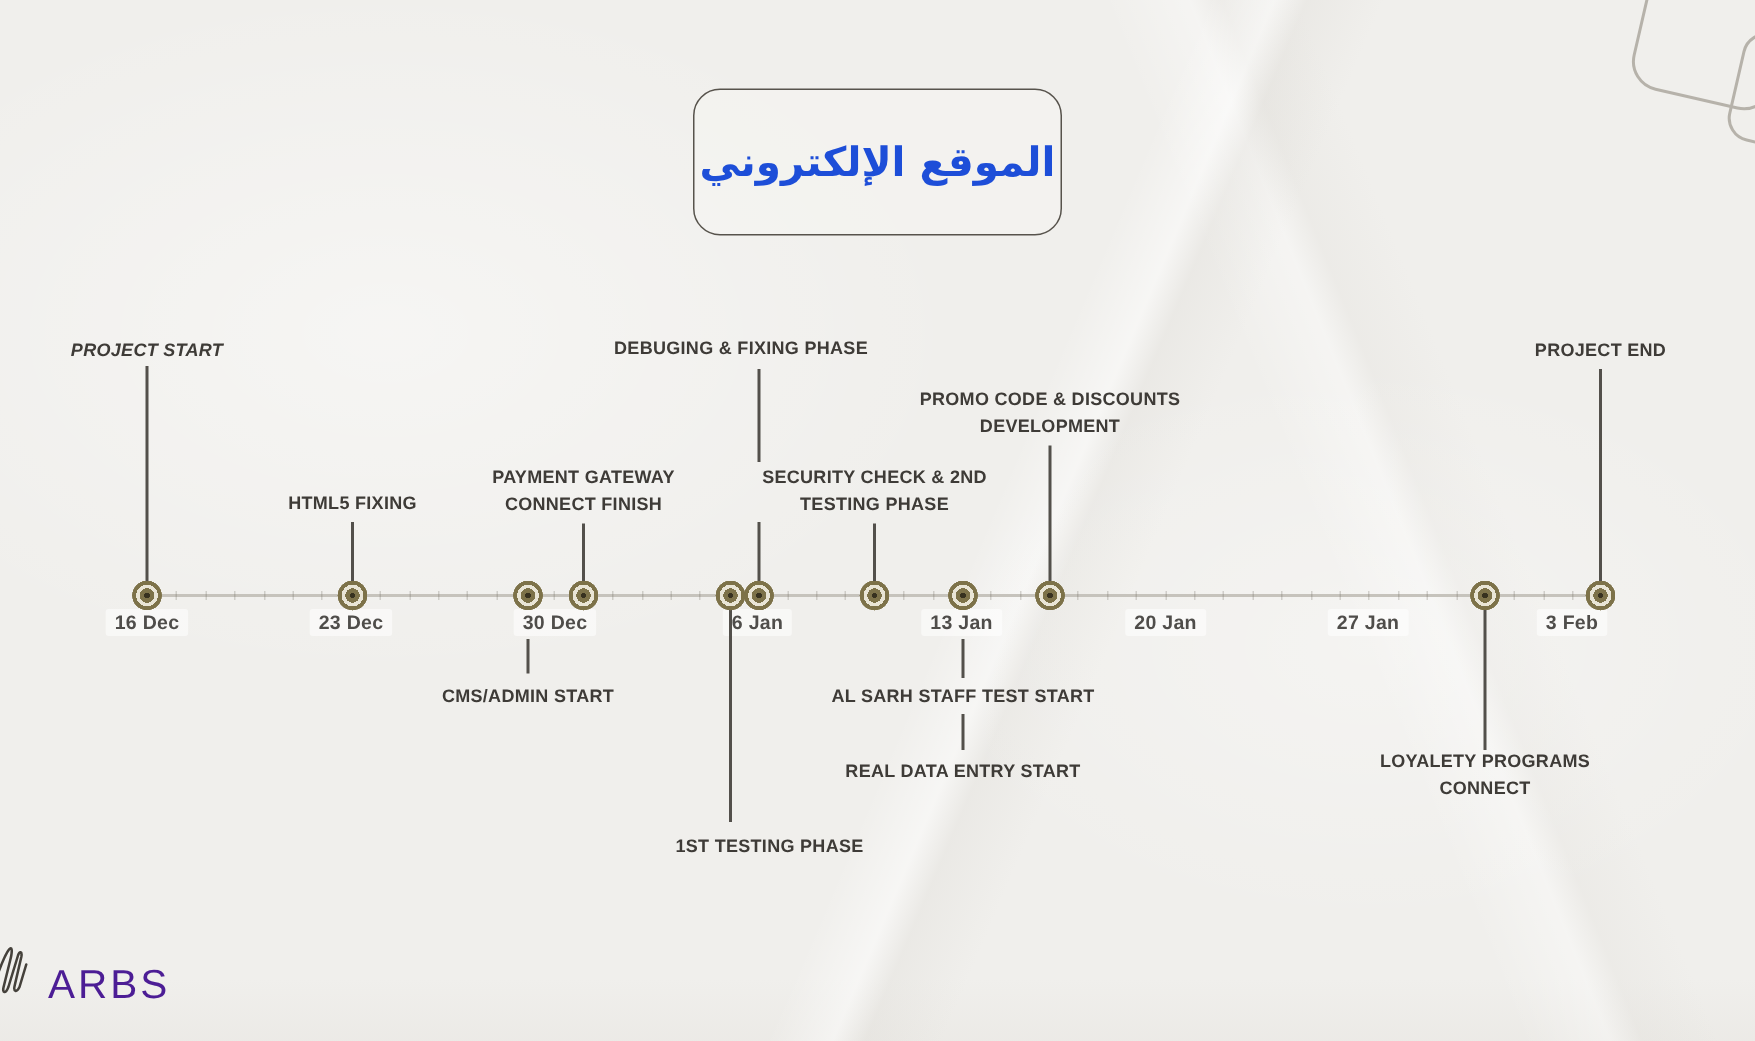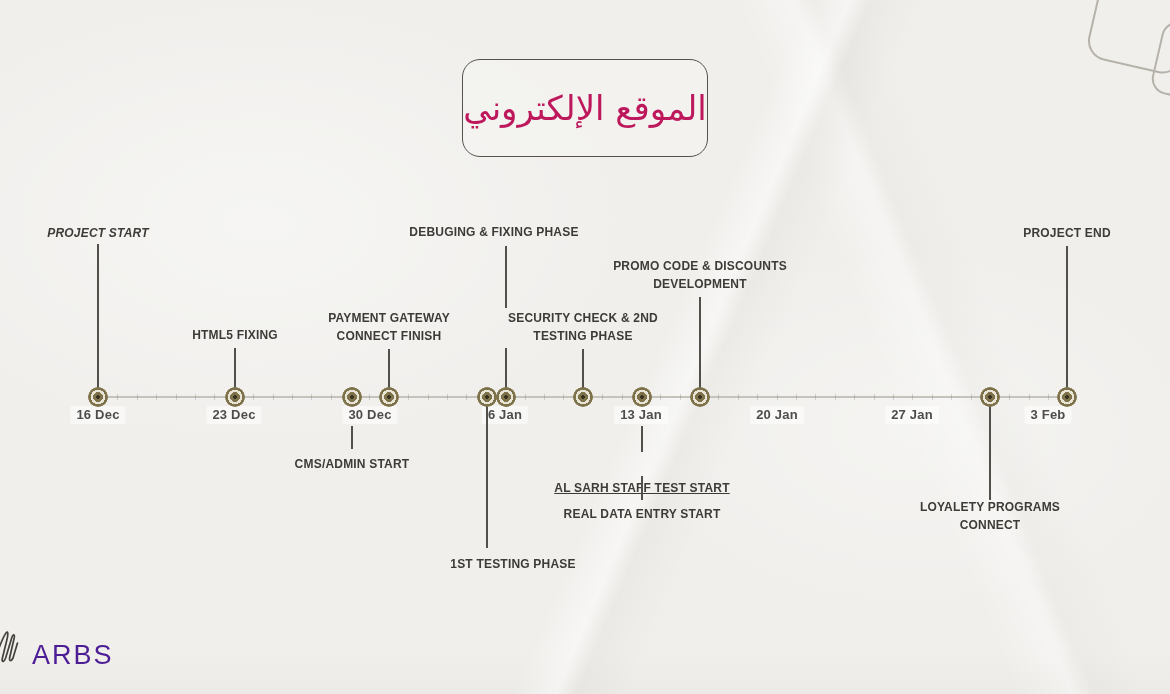--- a/index.html
+++ b/index.html
@@ -28,21 +28,21 @@
 
   
   .title-box {
     position:absolute; left:462px; top:59px; width:246px; height:98px;
     border:1.6px solid #57534c; border-radius:18px;
     background:rgba(252,251,249,.25);
     display:flex; align-items:center; justify-content:center;
   }
   .title-text {
     font-family:"DejaVu Sans", sans-serif;
-    font-weight:normal; font-size:34px; color:#be185d; direction:rtl;
+    font-weight:bold; font-size:27px; color:#1d4ed8; direction:rtl;
   }
 
   
   .axis-line { position:absolute; height:1.5px; background:#c6c3bc; }
   .minor-tick { position:absolute; width:1px; height:6px; background:rgba(104,99,88,.25); }
   .date-label {
     position:absolute; transform:translateX(-50%);
     font-size:13px; font-weight:700; color:#4f4d4a; letter-spacing:.2px;
     background:rgba(255,255,255,.55); padding:1px 6px 2px; border-radius:2px;
     white-space:nowrap;
@@ -164,21 +164,21 @@
       <div class="connector" style="left: 505.25px; top: 246px; height: 62px;"></div>
       <div class="connector" style="left: 505.25px; top: 348px; height: 41px;"></div>
       <div class="marker" style="left: 506px; top: 397px;"></div>
       <div class="ms-label" style="left: 494px; top: 232px;">DEBUGING &amp; FIXING PHASE</div>
       <div class="connector" style="left: 582.25px; top: 349px; height: 40px;"></div>
       <div class="marker" style="left: 583px; top: 397px;"></div>
       <div class="ms-label" style="left: 583px; top: 327px;">SECURITY CHECK &amp; 2ND
 TESTING PHASE</div>
       <div class="connector" style="left: 641.25px; top: 426px; height: 26px;"></div>
       <div class="marker" style="left: 642px; top: 397px;"></div>
-      <div class="ms-label" style="left: 642px; top: 488px; text-decoration: underline;">AL SARH STAFF TEST START</div>
+      <div class="ms-label" style="left: 642px; top: 464px;">AL SARH STAFF TEST START</div>
       <div class="connector" style="left: 641.25px; top: 476px; height: 24px;"></div>
       <div class="ms-label" style="left: 642px; top: 514px;">REAL DATA ENTRY START</div>
       <div class="connector" style="left: 699.25px; top: 297px; height: 92px;"></div>
       <div class="marker" style="left: 700px; top: 397px;"></div>
       <div class="ms-label" style="left: 700px; top: 275px;">PROMO CODE &amp; DISCOUNTS
 DEVELOPMENT</div>
       <div class="connector" style="left: 989.25px; top: 406px; height: 94px;"></div>
       <div class="marker" style="left: 990px; top: 397px;"></div>
       <div class="ms-label" style="left: 990px; top: 516px;">LOYALETY PROGRAMS CONNECT</div>
       <div class="connector" style="left: 1066.25px; top: 246px; height: 143px;"></div>

